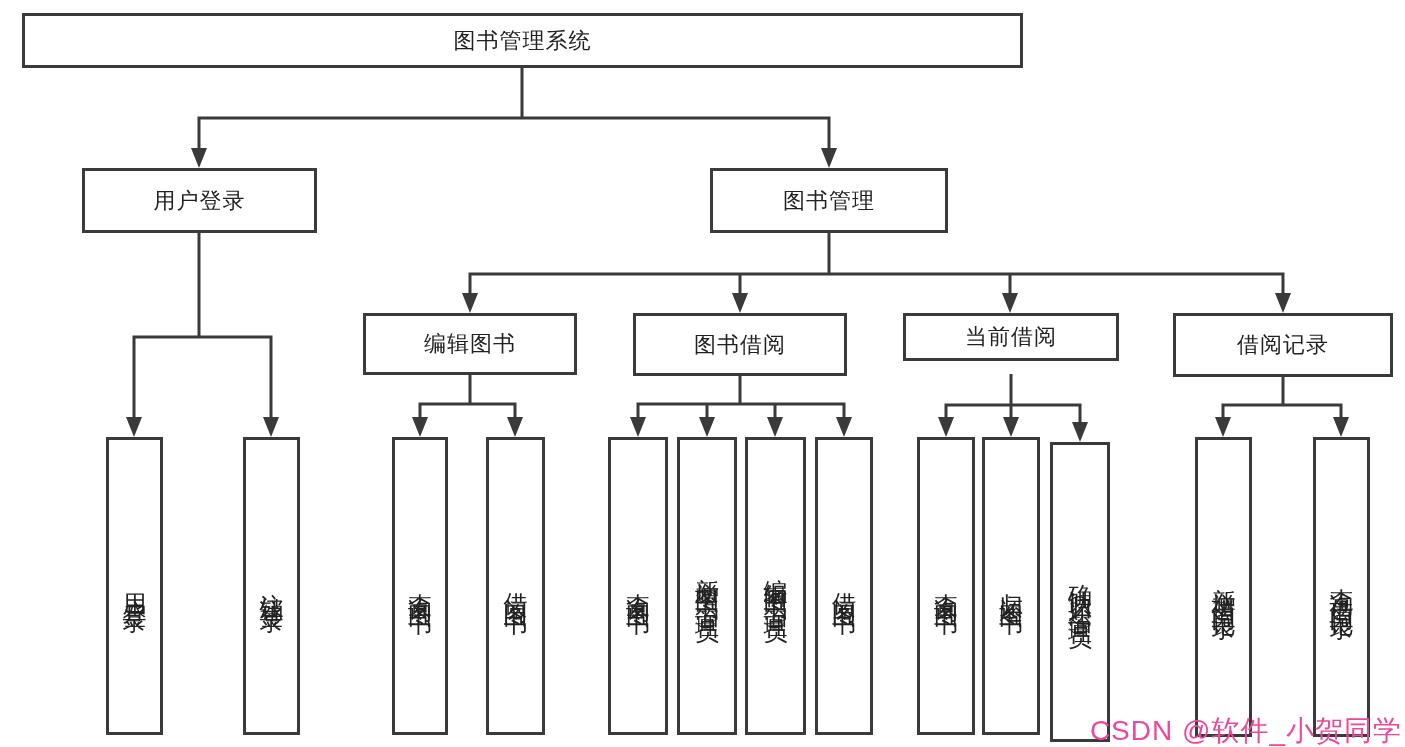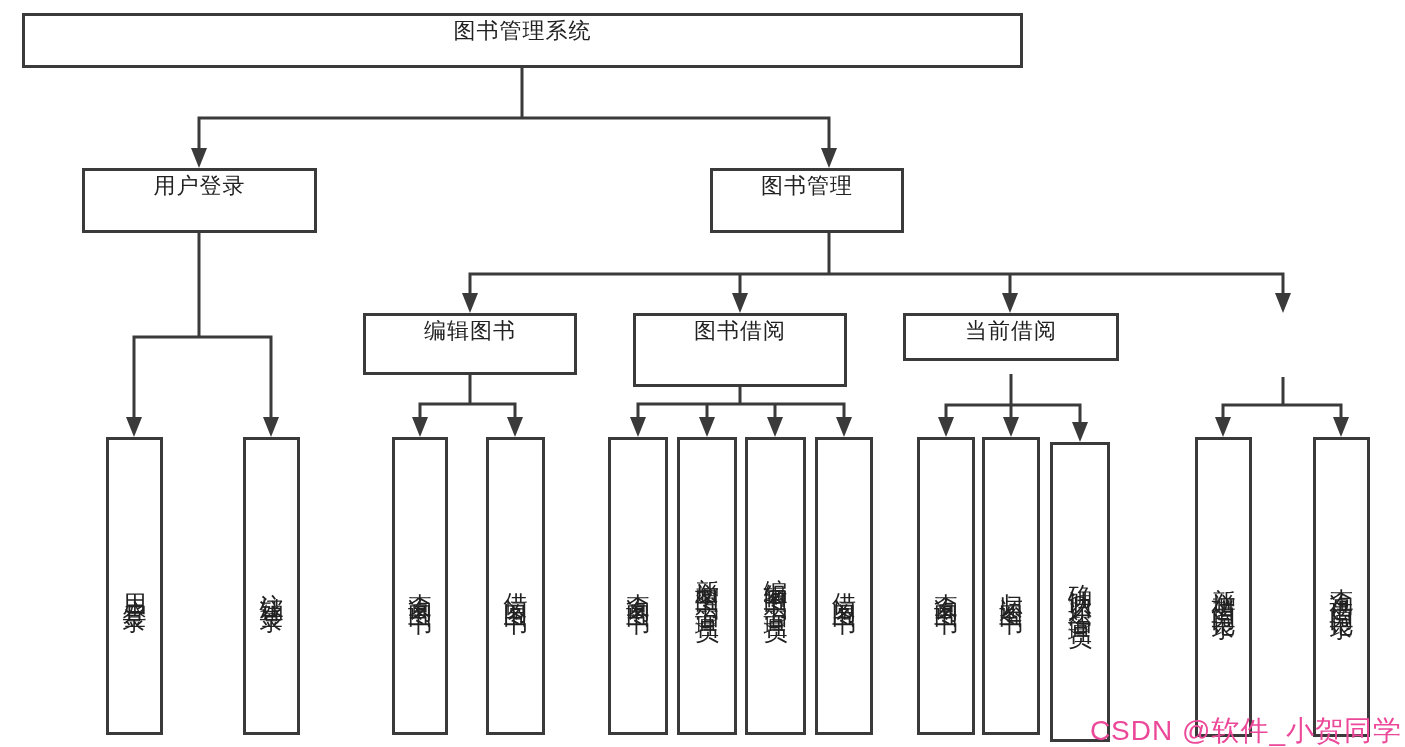--- a/index.html
+++ b/index.html
@@ -3,21 +3,21 @@
 <meta charset="utf-8">
 <style>
   html,body{margin:0;padding:0;background:#ffffff;}
   body{font-family:"Liberation Sans","DejaVu Sans",sans-serif;}
   #stage{
     position:relative;width:1405px;height:747px;background:#ffffff;overflow:hidden;
   }
   #connectors{position:absolute;left:0;top:0;pointer-events:none;}
   .node{
     position:absolute;box-sizing:border-box;border:3px solid #3a3a3a;background:#ffffff;
-    display:flex;justify-content:center;
+    display:flex;align-items:center;justify-content:center;
     color:#212121;font-size:22px;letter-spacing:1px;white-space:nowrap;
   }
   .vnode{
     position:absolute;box-sizing:border-box;border:3px solid #3a3a3a;background:#ffffff;
     display:flex;align-items:center;justify-content:center;color:#212121;
   }
   .vnode span{
     writing-mode:vertical-rl;text-orientation:mixed;
     font-size:24px;letter-spacing:6px;line-height:1;white-space:nowrap;color:#212121;
   }
@@ -71,32 +71,35 @@
     </g>
   </svg>
 
   <div class="node" style="left:22px;top:13px;width:1001px;height:55px">
     <span>图书管理系统</span>
   </div>
 
   <div class="node" style="left:82px;top:168px;width:235px;height:65px">
     <span>用户登录</span>
   </div>
-  <div class="node" style="left:710px;top:168px;width:194px;height:65px">
+  <div class="node" style="left:710px;top:168px;width:238px;height:65px">
     <span>图书管理</span>
   </div>
 
   <div class="node" style="left:363px;top:313px;width:214px;height:62px">
     <span>编辑图书</span>
   </div>
-  <div class="node" style="left:633px;top:313px;width:214px;height:74px">
+  <div class="node" style="left:633px;top:313px;width:214px;height:63px">
     <span>图书借阅</span>
   </div>
   <div class="node" style="left:903px;top:313px;width:216px;height:48px">
     <span>当前借阅</span>
+  </div>
+  <div class="node" style="left:1173px;top:313px;width:220px;height:64px">
+    <span>借阅记录</span>
   </div>
 
   <div class="vnode" style="left:106px;top:437px;width:57px;height:298px">
     <span>用户登录</span>
   </div>
   <div class="vnode" style="left:243px;top:437px;width:57px;height:298px">
     <span>注销登录</span>
   </div>
 
   <div class="vnode" style="left:392px;top:437px;width:56px;height:298px">

